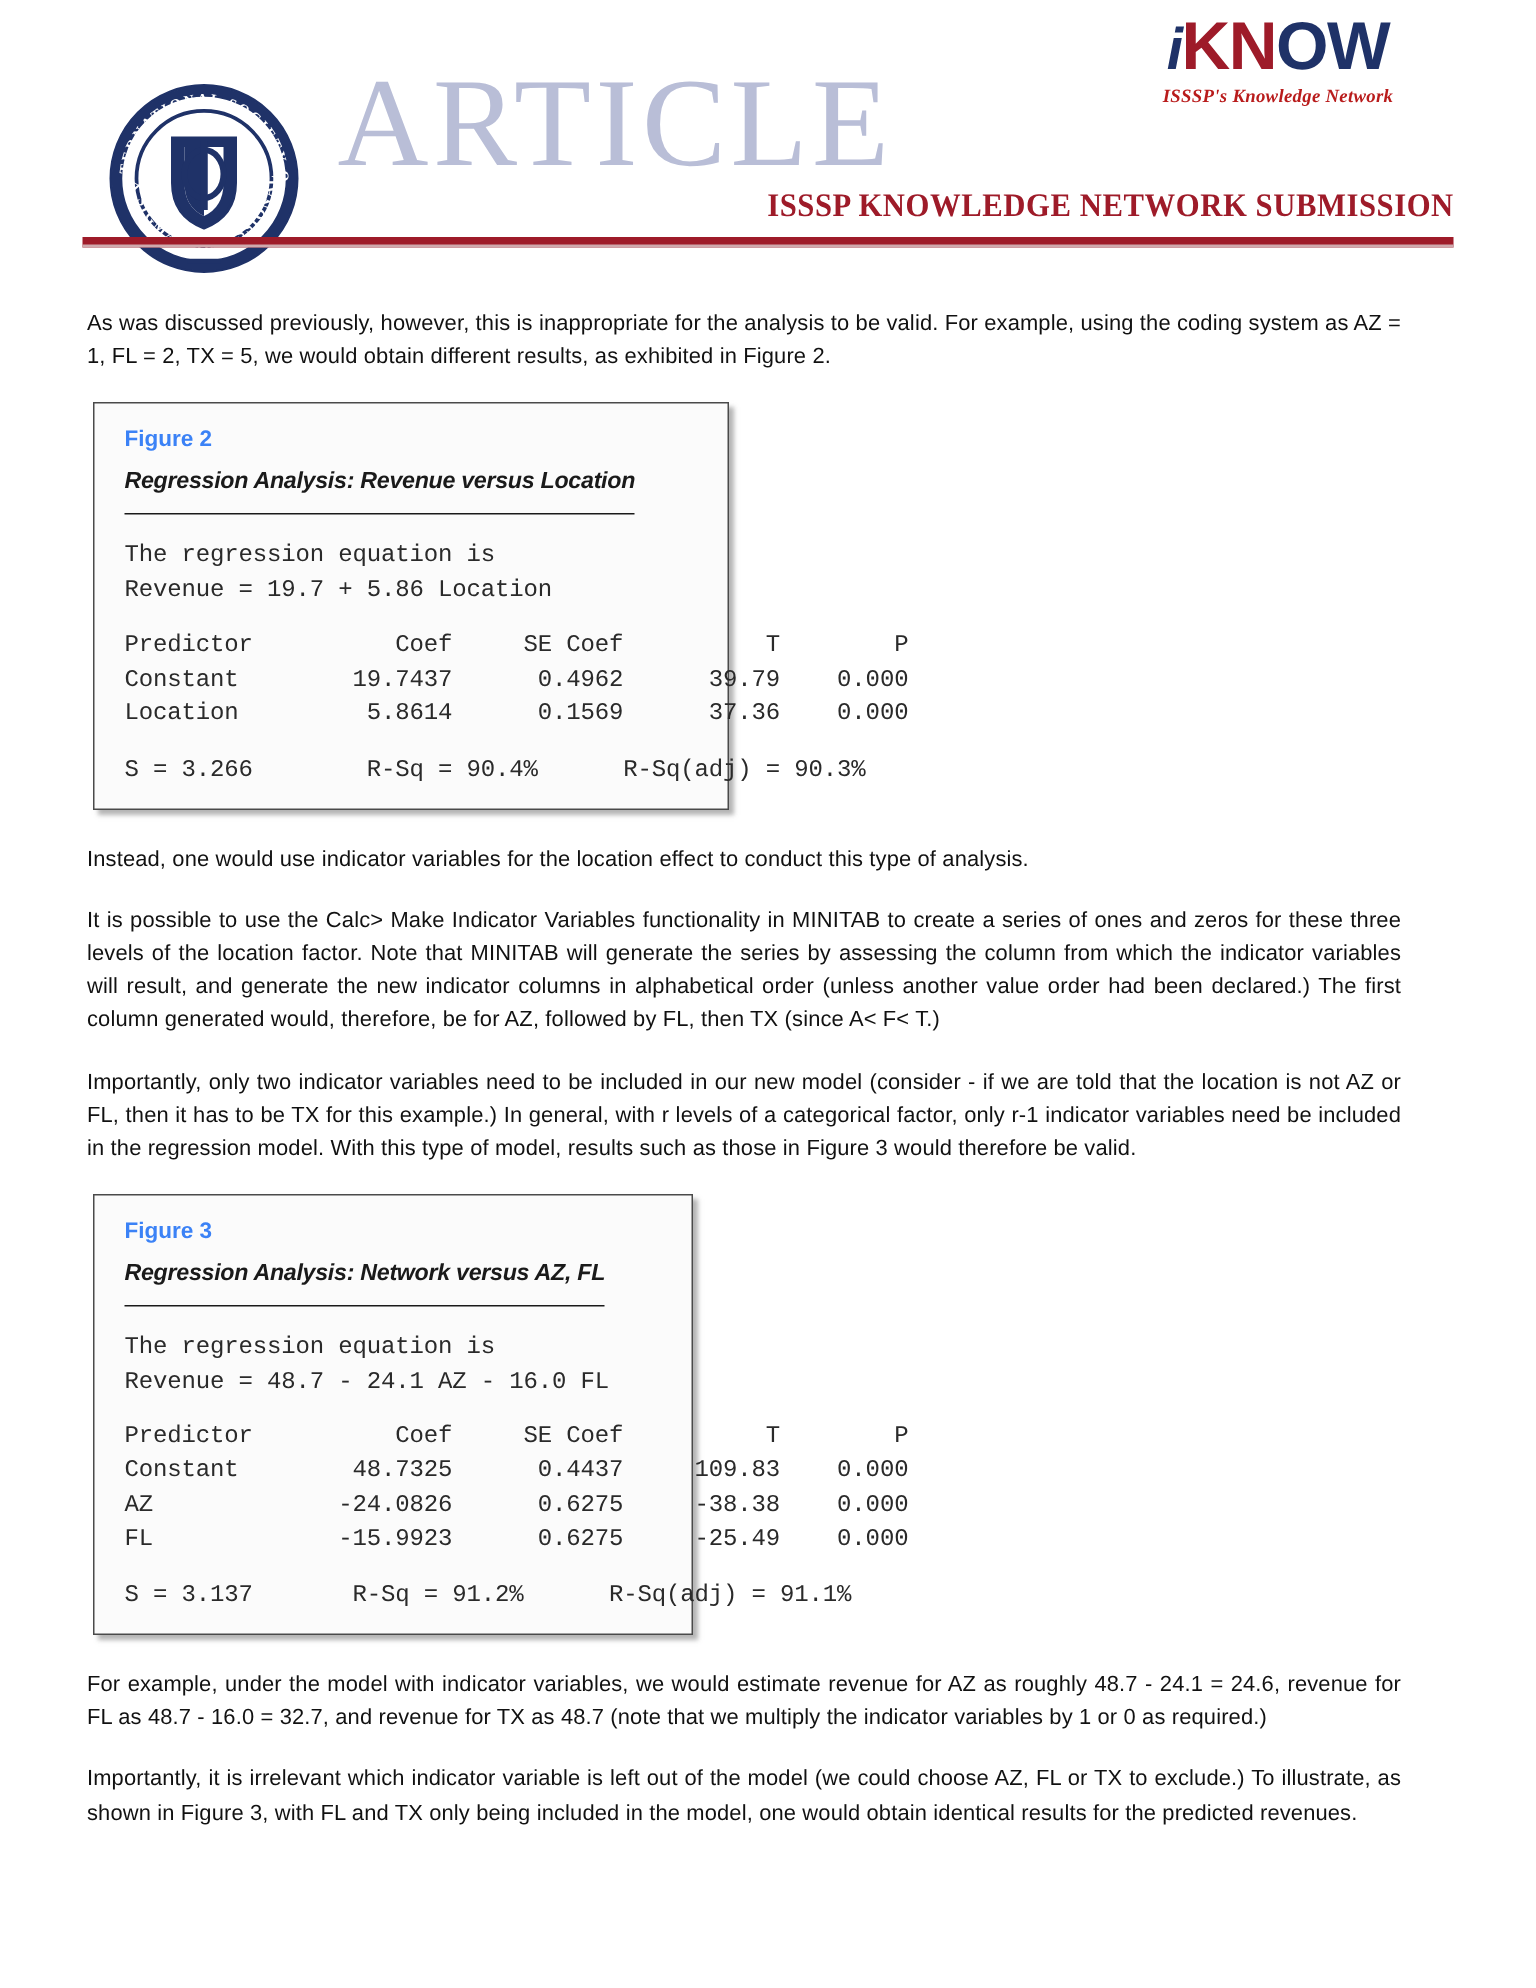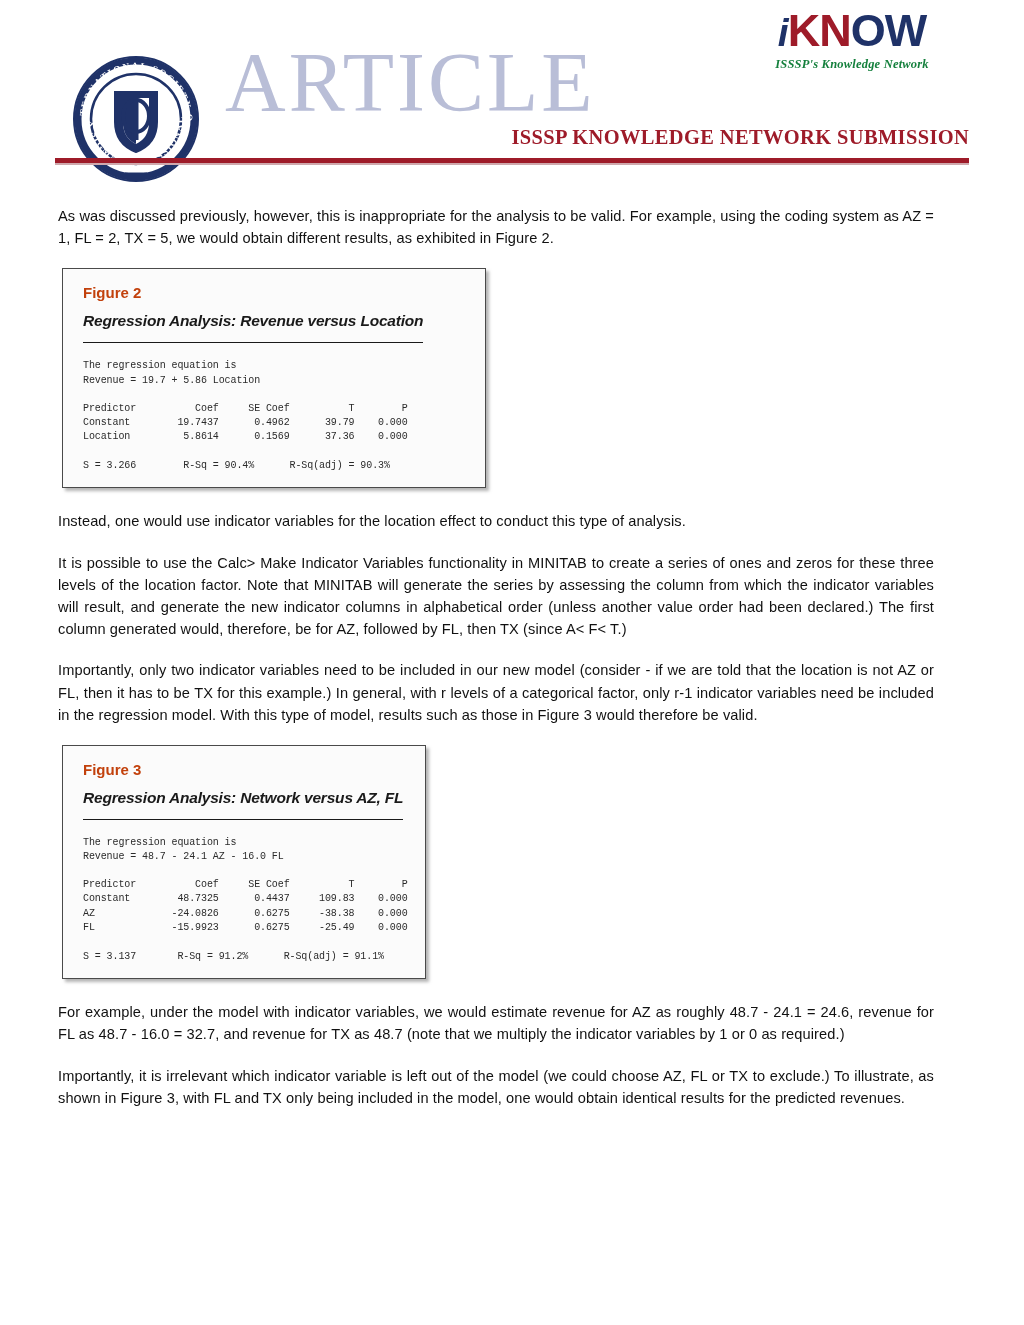--- a/index.html
+++ b/index.html
@@ -70,21 +70,21 @@
     font-style: italic;
     font-size: 39px;
   }
   .ik-kn { color: #9e1b29; }
   .ik-ow { color: #1f3268; }
   .iknow-tag {
     font-family: "Liberation Serif", serif;
     font-style: italic;
     font-weight: bold;
     font-size: 12.5px;
-    color: #15803d;
+    color: #b91c1c;
     margin-top: 4px;
     letter-spacing: 0.2px;
   }
 
   .submission-line {
     position: absolute;
     right: 0px;
     top: 124px;
     font-family: "Liberation Serif", serif;
     font-weight: bold;
@@ -126,44 +126,44 @@
     margin: 6px 0 22px 4px;
   }
   .figure-box {
     background: #fbfbfb;
     border: 1px solid #4a4a4a;
     box-shadow: 3px 3px 3px rgba(120,120,120,0.55);
     padding: 13px 16px 14px 14px;
     box-sizing: border-box;
   }
   .fig2 { width: 424px; }
-  .fig3 { width: 364px; }
+  .fig3 { width: 400px; }
 
   .fig-label {
     font-family: "Liberation Sans", sans-serif;
     font-weight: bold;
     font-size: 15px;
-    color: #c2410c;
+    color: #3b82f6;
     margin: 2px 0 11px 6px;
   }
   .fig-title {
     font-family: "Liberation Sans", sans-serif;
     font-weight: bold;
     font-style: italic;
     font-size: 15.5px;
     color: #1a1a1a;
     border-bottom: 1.5px solid #1a1a1a;
     display: inline-block;
     margin: 0 0 16px 6px;
     padding-bottom: 12px;
     letter-spacing: -0.2px;
   }
   .fig-pre {
     font-family: "Liberation Mono", monospace;
-    font-size: 10px;
+    font-size: 16px;
     line-height: 1.42;
     white-space: pre;
     color: #2a2a2a;
     margin: 0 0 0 6px;
     letter-spacing: -0.1px;
   }
   .fig-pre.block-gap { margin-top: 14px; }
   .fig-pre.foot-gap  { margin-top: 15px; }
 </style>
 </head>

